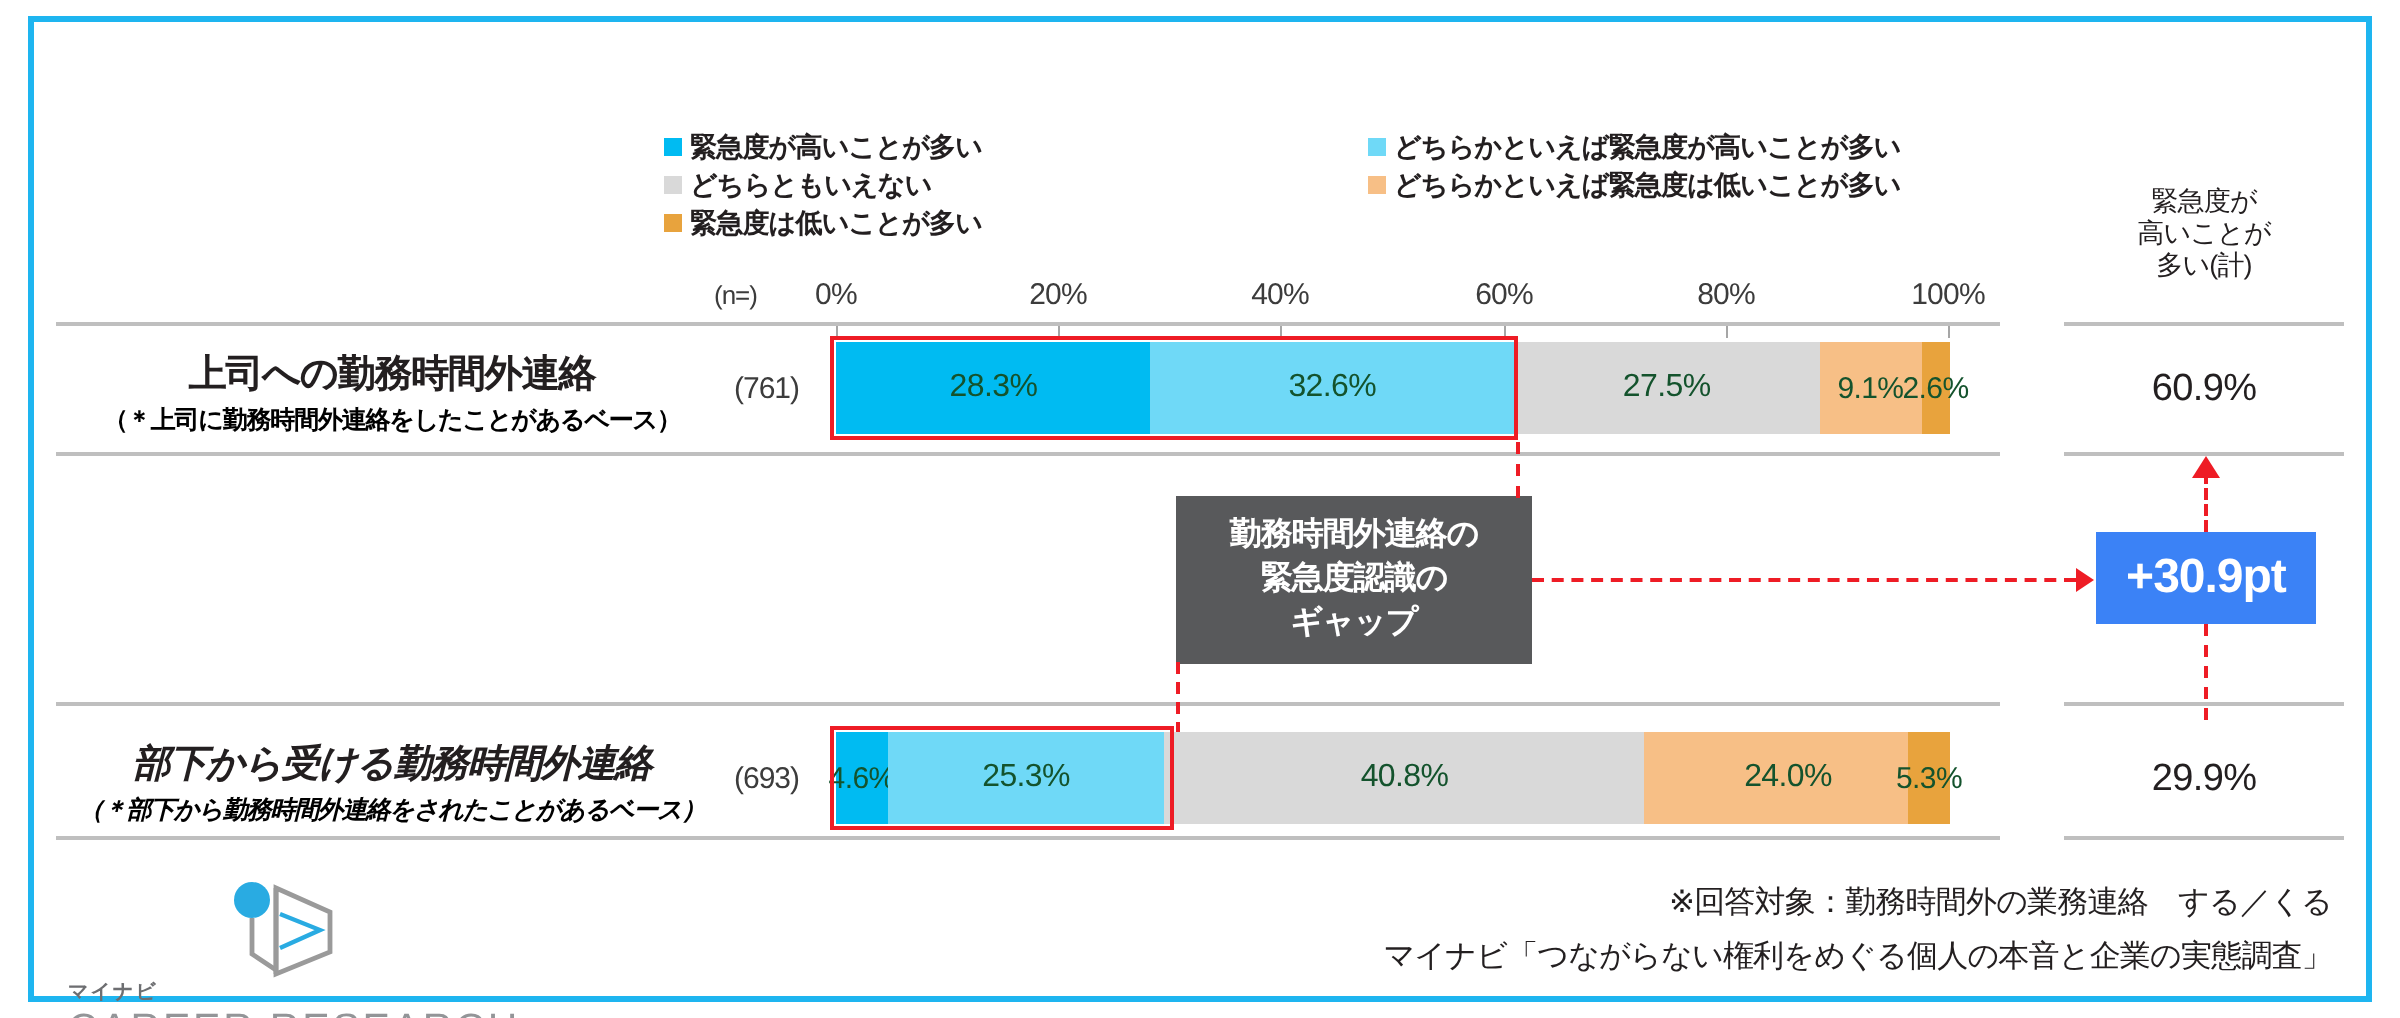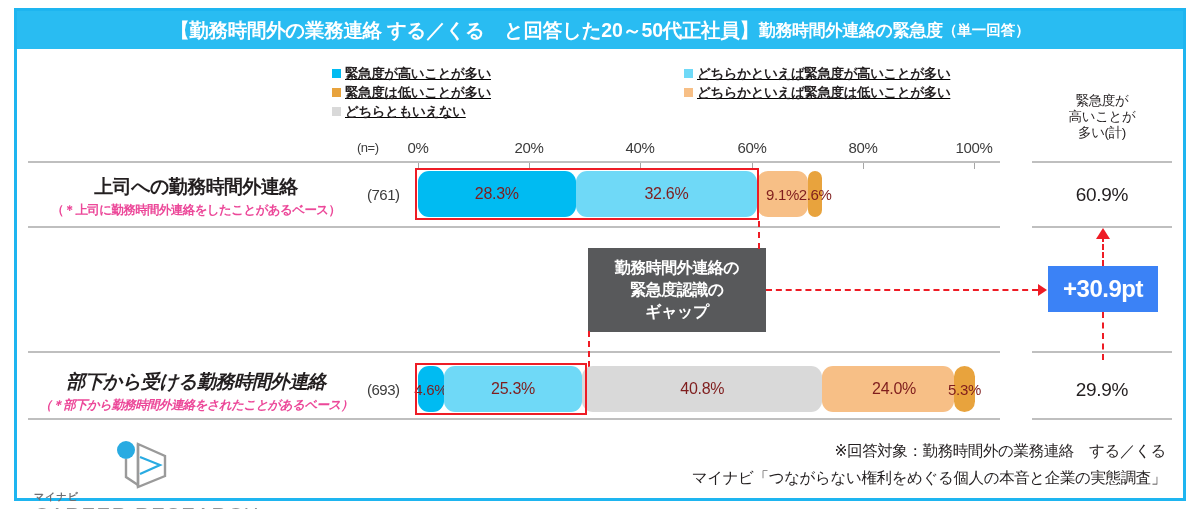--- a/index.html
+++ b/index.html
@@ -68,21 +68,20 @@
     position: absolute;
     top: 0;
   }
   .legend-col.left  { left: 0px; }
   .legend-col.right { left: 352px; }
   .legend-item {
     display: flex;
     align-items: center;
     height: 19px;
     white-space: nowrap;
-    text-decoration: underline;
   }
   .legend-swatch {
     width: 9px; height: 9px;
     margin-right: 4px;
     flex: 0 0 auto;
   }
   .legend-label {
     font-size: 13.5px;
     color: #231f20;
     font-weight: bold;
@@ -144,21 +143,21 @@
     font-size: 19px;
     font-weight: bold;
     color: #231f20;
     letter-spacing: -0.6px;
     display: block;
     white-space: nowrap;
   }
   .row-label .r-sub {
     font-size: 12.5px;
     font-weight: bold;
-    color: #ec4899;
+    color: #000000;
     letter-spacing: -0.6px;
     display: block;
     white-space: nowrap;
     margin-top: 2px;
   }
   .row-n {
     position: absolute;
     font-size: 15px;
     color: #3c3c3c;
     letter-spacing: -0.5px;
@@ -168,25 +167,24 @@
     position: absolute;
     height: 46px;
     display: flex;
   }
   .seg {
     height: 100%;
     display: flex;
     align-items: center;
     justify-content: center;
     font-size: 16px;
-    color: #7f1d1d;
+    color: #14532d;
     letter-spacing: -0.3px;
     overflow: visible;
     white-space: nowrap;
-    border-radius: 11px;
   }
   .seg.sm { font-size: 15px; }
 
   .hilite-box {
     position: absolute;
     border: 2.5px solid #ee1c25;
     pointer-events: none;
   }
 
   .row-total {
@@ -293,39 +291,34 @@
     letter-spacing: 0.3px; margin-left: 12px;
   }
 </style>
 </head>
 <body>
 
 <div id="frame">
 
   <div class="outer-border"></div>
 
-  <div class="title-bar">
-    <span class="t-main">【勤務時間外の業務連絡 する／くる　と回答した20～50代正社員】</span>
-      <span class="t-sub">勤務時間外連絡の緊急度</span>
-      <span class="t-paren">（単一回答）</span>
-  </div>
 
   <div class="legend">
     <div class="legend-col left">
       <div class="legend-item">
         <span class="legend-swatch" style="background:#00bbf2"></span>
         <span class="legend-label">緊急度が高いことが多い</span>
       </div>
       <div class="legend-item">
+        <span class="legend-swatch" style="background:#d9d9d9"></span>
+        <span class="legend-label">どちらともいえない</span>
+      </div>
+      <div class="legend-item">
         <span class="legend-swatch" style="background:#e8a33d"></span>
         <span class="legend-label">緊急度は低いことが多い</span>
-      </div>
-      <div class="legend-item">
-        <span class="legend-swatch" style="background:#d9d9d9"></span>
-        <span class="legend-label">どちらともいえない</span>
       </div>
     </div>
     <div class="legend-col right">
       <div class="legend-item">
         <span class="legend-swatch" style="background:#6fd9f7"></span>
         <span class="legend-label">どちらかといえば緊急度が高いことが多い</span>
       </div>
       <div class="legend-item">
         <span class="legend-swatch" style="background:#f7bf86"></span>
         <span class="legend-label">どちらかといえば緊急度は低いことが多い</span>
@@ -367,20 +360,21 @@
 
   <div class="row-label" style="left:10px; top:174px;">
     <span class="r-main">上司への勤務時間外連絡</span>
     <span class="r-sub">（＊上司に勤務時間外連絡をしたことがあるベース）</span>
   </div>
   <div class="row-n" style="left:367px; top:186px;">(761)</div>
 
   <div class="bar" style="left:418px; top:171px; width:557px;">
     <div class="seg" style="width:157.6px; background:#00bbf2;">28.3%</div>
     <div class="seg" style="width:181.6px; background:#6fd9f7;">32.6%</div>
+    <div class="seg" style="width:153.2px; background:#d9d9d9;">27.5%</div>
     <div class="seg sm" style="width:50.7px; background:#f7bf86;">9.1%</div>
     <div class="seg sm" style="width:14.5px; background:#e8a33d;">2.6%</div>
   </div>
   <div class="hilite-box" style="left:415px; top:168px; width:344px; height:52px;"></div>
 
   <div class="row-total" style="left:1032px; top:184px;">60.9%</div>
 
   <div class="callout">
     <div>勤務時間外連絡の</div>
     <div>緊急度認識の</div>

